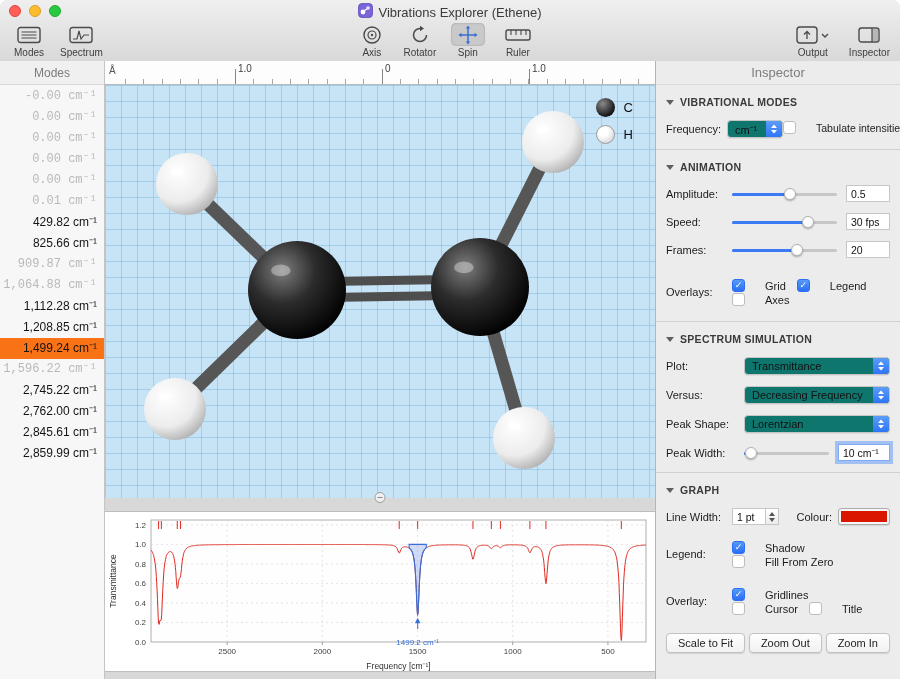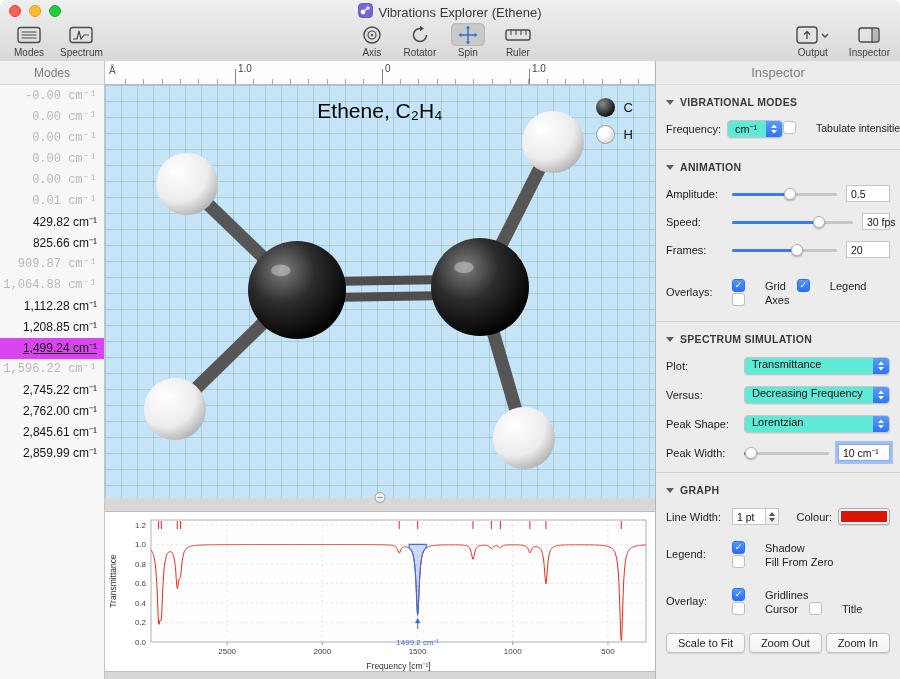--- a/index.html
+++ b/index.html
@@ -23,21 +23,21 @@
   .tb-btn.active .tb-chip{background:#c9c9c9;box-shadow:inset 0 0 2px rgba(0,0,0,.25);}
   .tb-label{font-size:10px;color:#404040;margin-top:1px;}
   .spacer{flex:1;}
 
   
   #sidebar{position:absolute;top:61px;left:0;width:105px;bottom:0;background:#f7f7f7;border-right:1px solid #c4c4c4;}
   #sidebar-header{height:24px;border-bottom:1px solid #d8d8d8;display:flex;align-items:center;justify-content:center;font-size:12px;color:#7c7c7c;background:#f0f0f0;}
   #modes-list{position:absolute;top:25px;left:0;right:0;bottom:0;overflow:hidden;}
   .mode-row{height:21px;line-height:21px;text-align:right;padding-right:7px;font-size:12px;color:#141414;white-space:nowrap;}
   .mode-row.inactive{color:#b9b9b9;font-family:Liberation Mono, monospace;}
-  .mode-row.selected{background:#d946ef;text-decoration:underline;}
+  .mode-row.selected{background:#f97316;}
 
   
   #ruler{position:absolute;top:61px;left:105px;width:550px;height:24px;background:#fdfdfd;border-bottom:1px solid #b9b9b9;overflow:hidden;}
   .ruler-unit{position:absolute;left:4px;top:4px;font-size:10px;color:#555;}
   .rtick{position:absolute;bottom:0;width:1px;height:5px;background:#a6a6a6;}
   .rmaj{position:absolute;bottom:0;width:1px;height:15px;background:#878787;}
   .rlab{position:absolute;top:2px;font-size:10px;color:#3f3f3f;}
 
   
   #view{position:absolute;top:85px;left:105px;width:550px;height:413px;background-color:#c6e4f6;
@@ -73,21 +73,21 @@
   .lbl{font-size:11px;color:#1c1c1c;white-space:nowrap;margin-right:6px;}
   .w66{width:66px;flex:none;margin-right:0;}
   .w78{width:78px;flex:none;margin-right:0;}
   .check-item{display:inline-flex;align-items:center;gap:20px;margin-right:11px;}
   .check-item:last-child{margin-right:0;}
   .cb{width:13px;height:13px;border-radius:3px;background:#fff;border:1px solid #bdbdbd;display:inline-flex;align-items:center;justify-content:center;font-size:9px;line-height:1;color:#fff;flex:none;}
   .cb.on{background:linear-gradient(#559af9,#2c6ef5);border-color:#2c6ef5;}
   .cbl{font-size:11px;color:#1c1c1c;white-space:nowrap;}
   #vm-checks .cbl{font-size:10.5px;}
 
-  .popup{display:flex;height:18px;background:#5eead4;border:1px solid #c6c6c6;border-radius:4px;box-shadow:0 1px 1px rgba(0,0,0,.07);overflow:hidden;flex:1;}
+  .popup{display:flex;align-items:center;height:18px;background:#0f766e;border:1px solid #c6c6c6;border-radius:4px;box-shadow:0 1px 1px rgba(0,0,0,.07);overflow:hidden;flex:1;}
   .popup.small{flex:none;width:56px;}
   .pv{flex:1;font-size:11px;color:#111;padding:0 3px 0 7px;white-space:nowrap;overflow:hidden;}
   .pa{width:16px;align-self:stretch;background:linear-gradient(#5b9df9,#2e75f6);display:flex;align-items:center;justify-content:center;border-radius:0 3px 3px 0;flex:none;}
 
   .slider{position:relative;flex:1;height:14px;}
   .slider .track{position:absolute;left:0;right:0;top:6px;height:3px;background:#c6c6c6;border-radius:2px;}
   .slider .fill{position:absolute;left:0;top:6px;height:3px;background:#3a7af5;border-radius:2px;width:var(--p,50%);}
   .slider .thumb{position:absolute;top:1px;width:12px;height:12px;border-radius:50%;background:#fdfdfd;border:1px solid #b3b3b3;box-shadow:0 1px 2px rgba(0,0,0,.3);left:calc(var(--p,50%) - 6px);}
 
   .field{height:17px;background:#fff;border:1px solid #c6c6c6;font-size:10.5px;color:#111;display:inline-flex;align-items:center;padding:0 4px;white-space:nowrap;flex:none;}
@@ -310,21 +310,20 @@
         <ellipse cx="358.83" cy="182.4" rx="9.8" ry="5.88" fill="rgba(255,255,255,0.35)"></ellipse>
         <circle cx="82" cy="99" r="31" fill="url(#gradH)"></circle>
         <ellipse cx="71.77" cy="86.6" rx="6.2" ry="3.7199999999999998" fill="rgba(255,255,255,0.9)"></ellipse>
         <circle cx="70" cy="324" r="31" fill="url(#gradH)"></circle>
         <ellipse cx="59.769999999999996" cy="311.6" rx="6.2" ry="3.7199999999999998" fill="rgba(255,255,255,0.9)"></ellipse>
         <circle cx="448" cy="57" r="31" fill="url(#gradH)"></circle>
         <ellipse cx="437.77" cy="44.6" rx="6.2" ry="3.7199999999999998" fill="rgba(255,255,255,0.9)"></ellipse>
         <circle cx="419" cy="353" r="31" fill="url(#gradH)"></circle>
         <ellipse cx="408.77" cy="340.6" rx="6.2" ry="3.7199999999999998" fill="rgba(255,255,255,0.9)"></ellipse>
       </svg>
-    <div id="scene-title">Ethene, C₂H₄</div>
     <div id="view-legend">
         <div class="legend-row">
           <span class="legend-dot" style="background: radial-gradient(circle at 35% 30%, rgb(138, 138, 138), rgb(22, 22, 22) 70%);"></span>
           <span>C</span>
         </div>
         <div class="legend-row">
           <span class="legend-dot" style="background: radial-gradient(circle at 35% 30%, rgb(255, 255, 255) 30%, rgb(201, 201, 201)); border: 1px solid rgb(155, 155, 155);"></span>
           <span>H</span>
         </div>
       </div>
@@ -428,21 +427,21 @@
         </div>
         <span class="field" style="width:44px;margin-left:9px">0.5</span>
       </div>
       <div class="row">
         <span class="lbl w66">Speed:</span>
         <div class="slider" style="--p: 72%;">
           <div class="track"></div>
             <div class="fill"></div>
             <div class="thumb"></div>
         </div>
-        <span class="field" style="width:28px;margin-left:9px">30 fps</span>
+        <span class="field" style="width:44px;margin-left:9px">30 fps</span>
       </div>
       <div class="row">
         <span class="lbl w66">Frames:</span>
         <div class="slider" style="--p: 62%;">
           <div class="track"></div>
             <div class="fill"></div>
             <div class="thumb"></div>
         </div>
         <span class="field" style="width:44px;margin-left:9px">20</span>
       </div>

